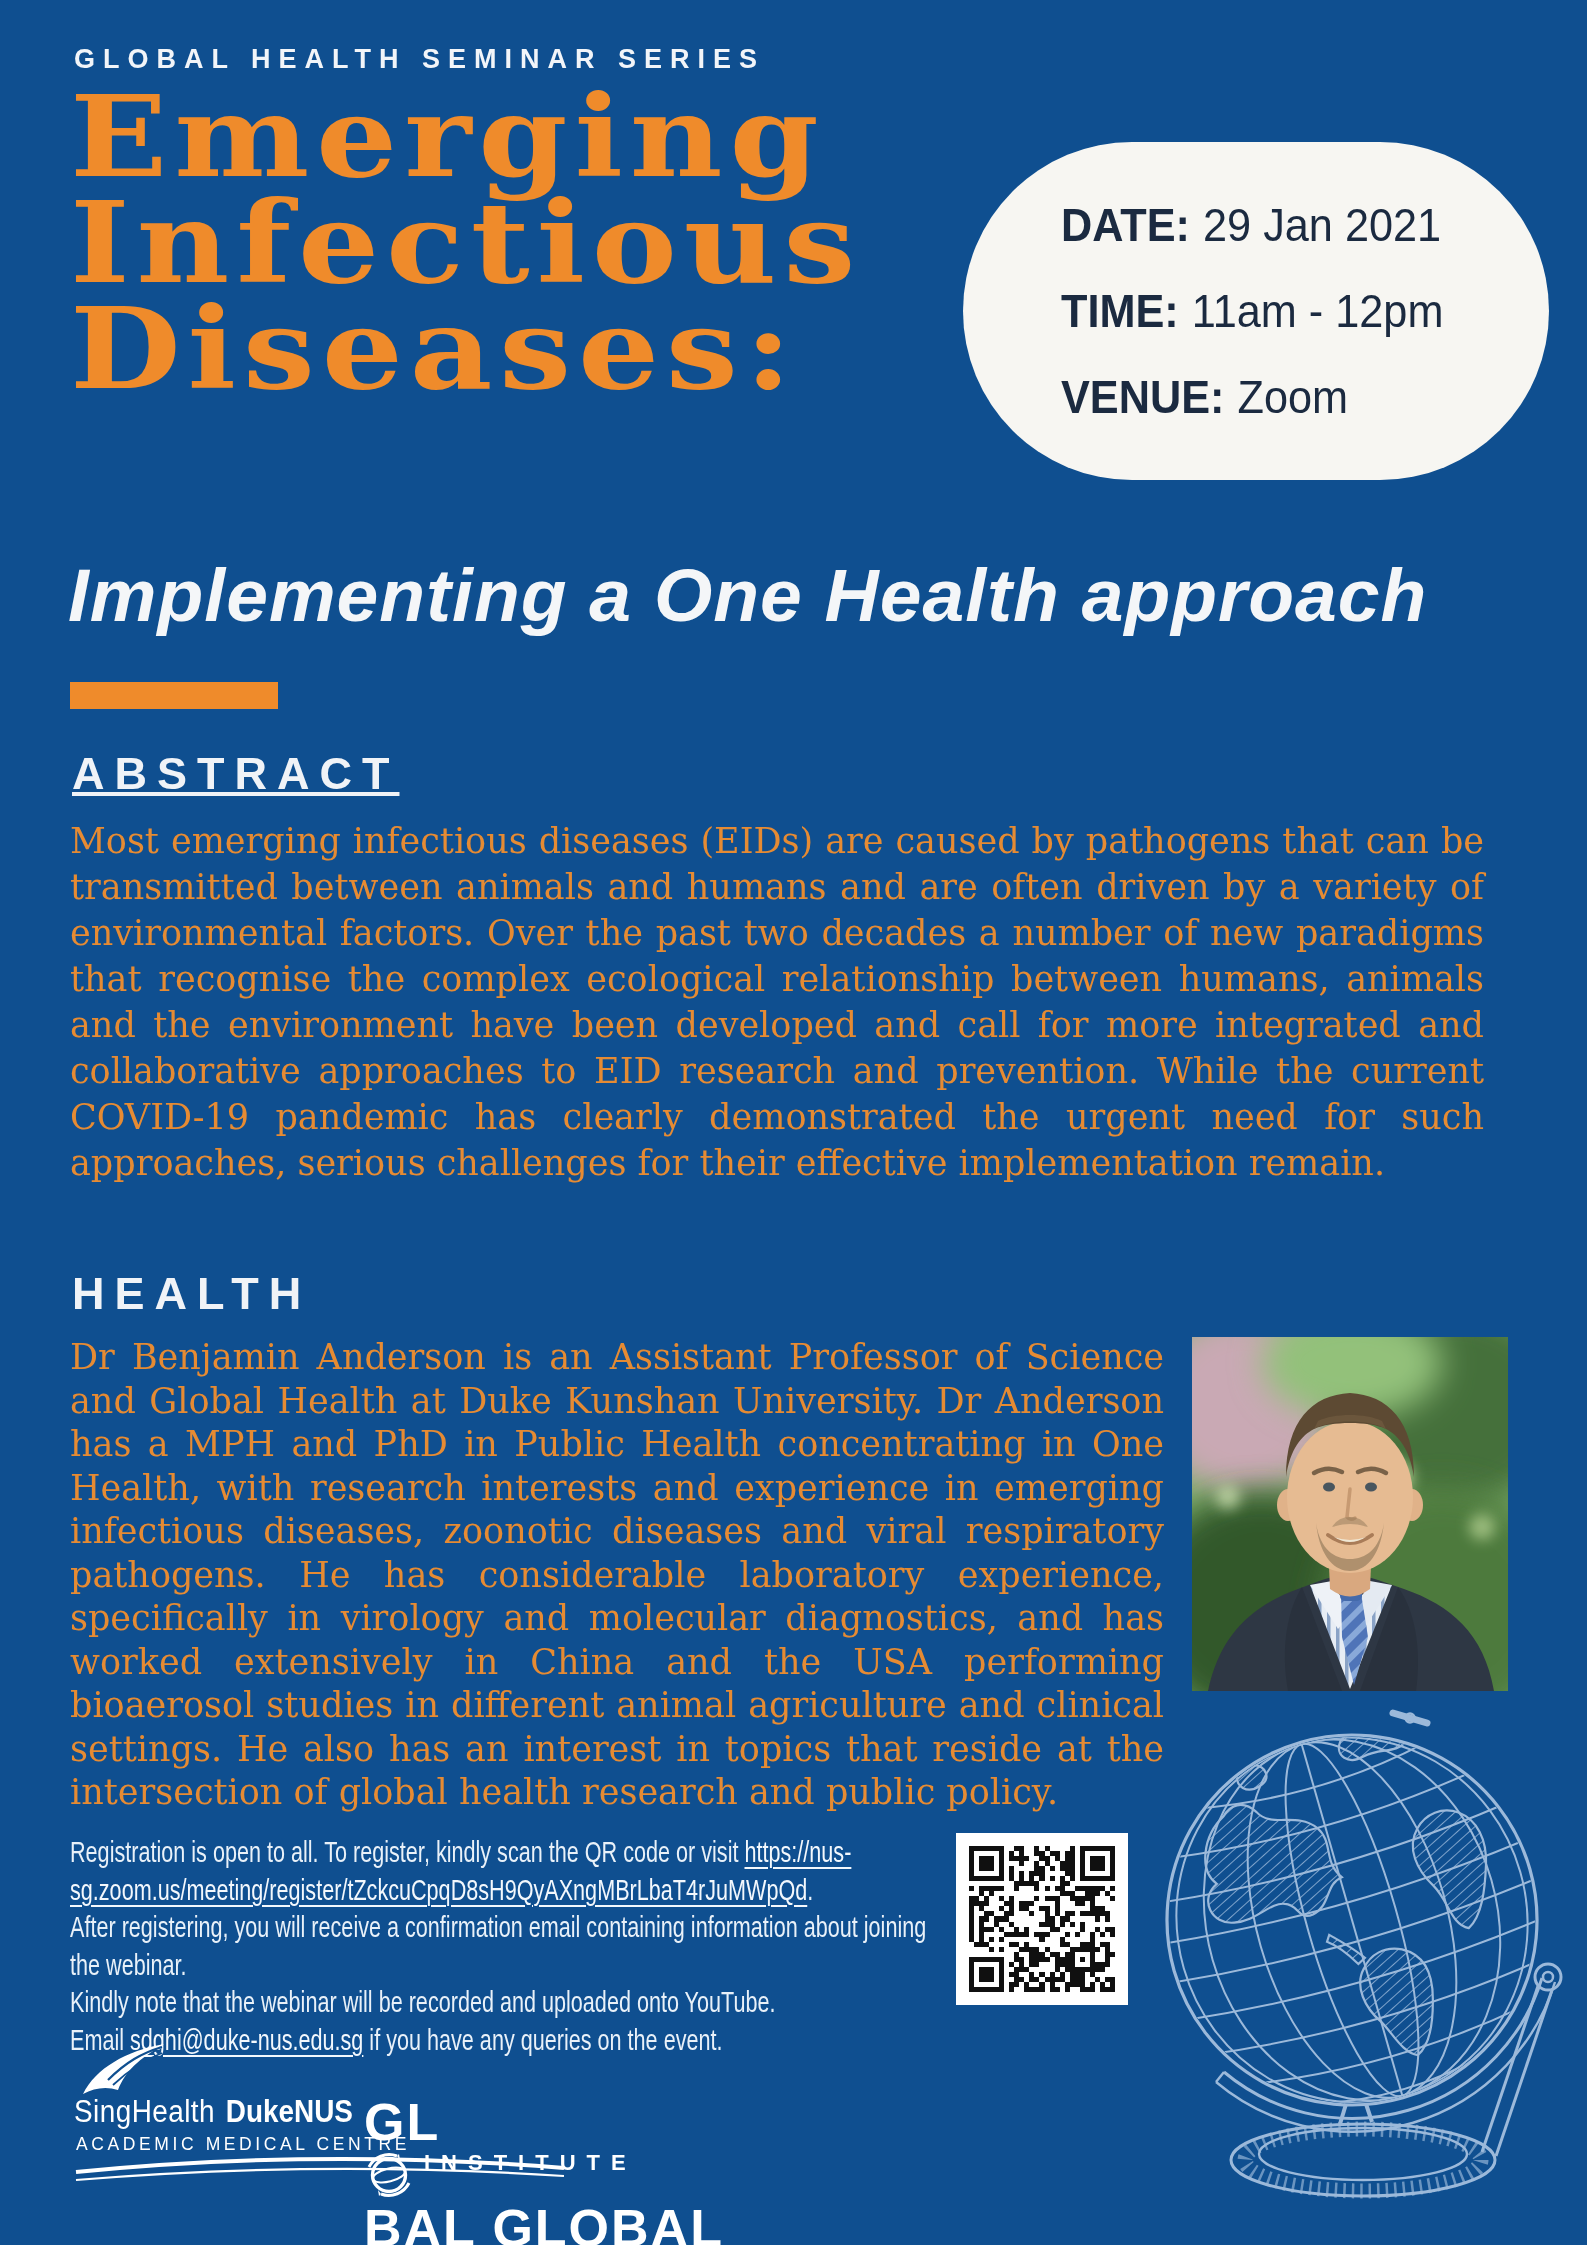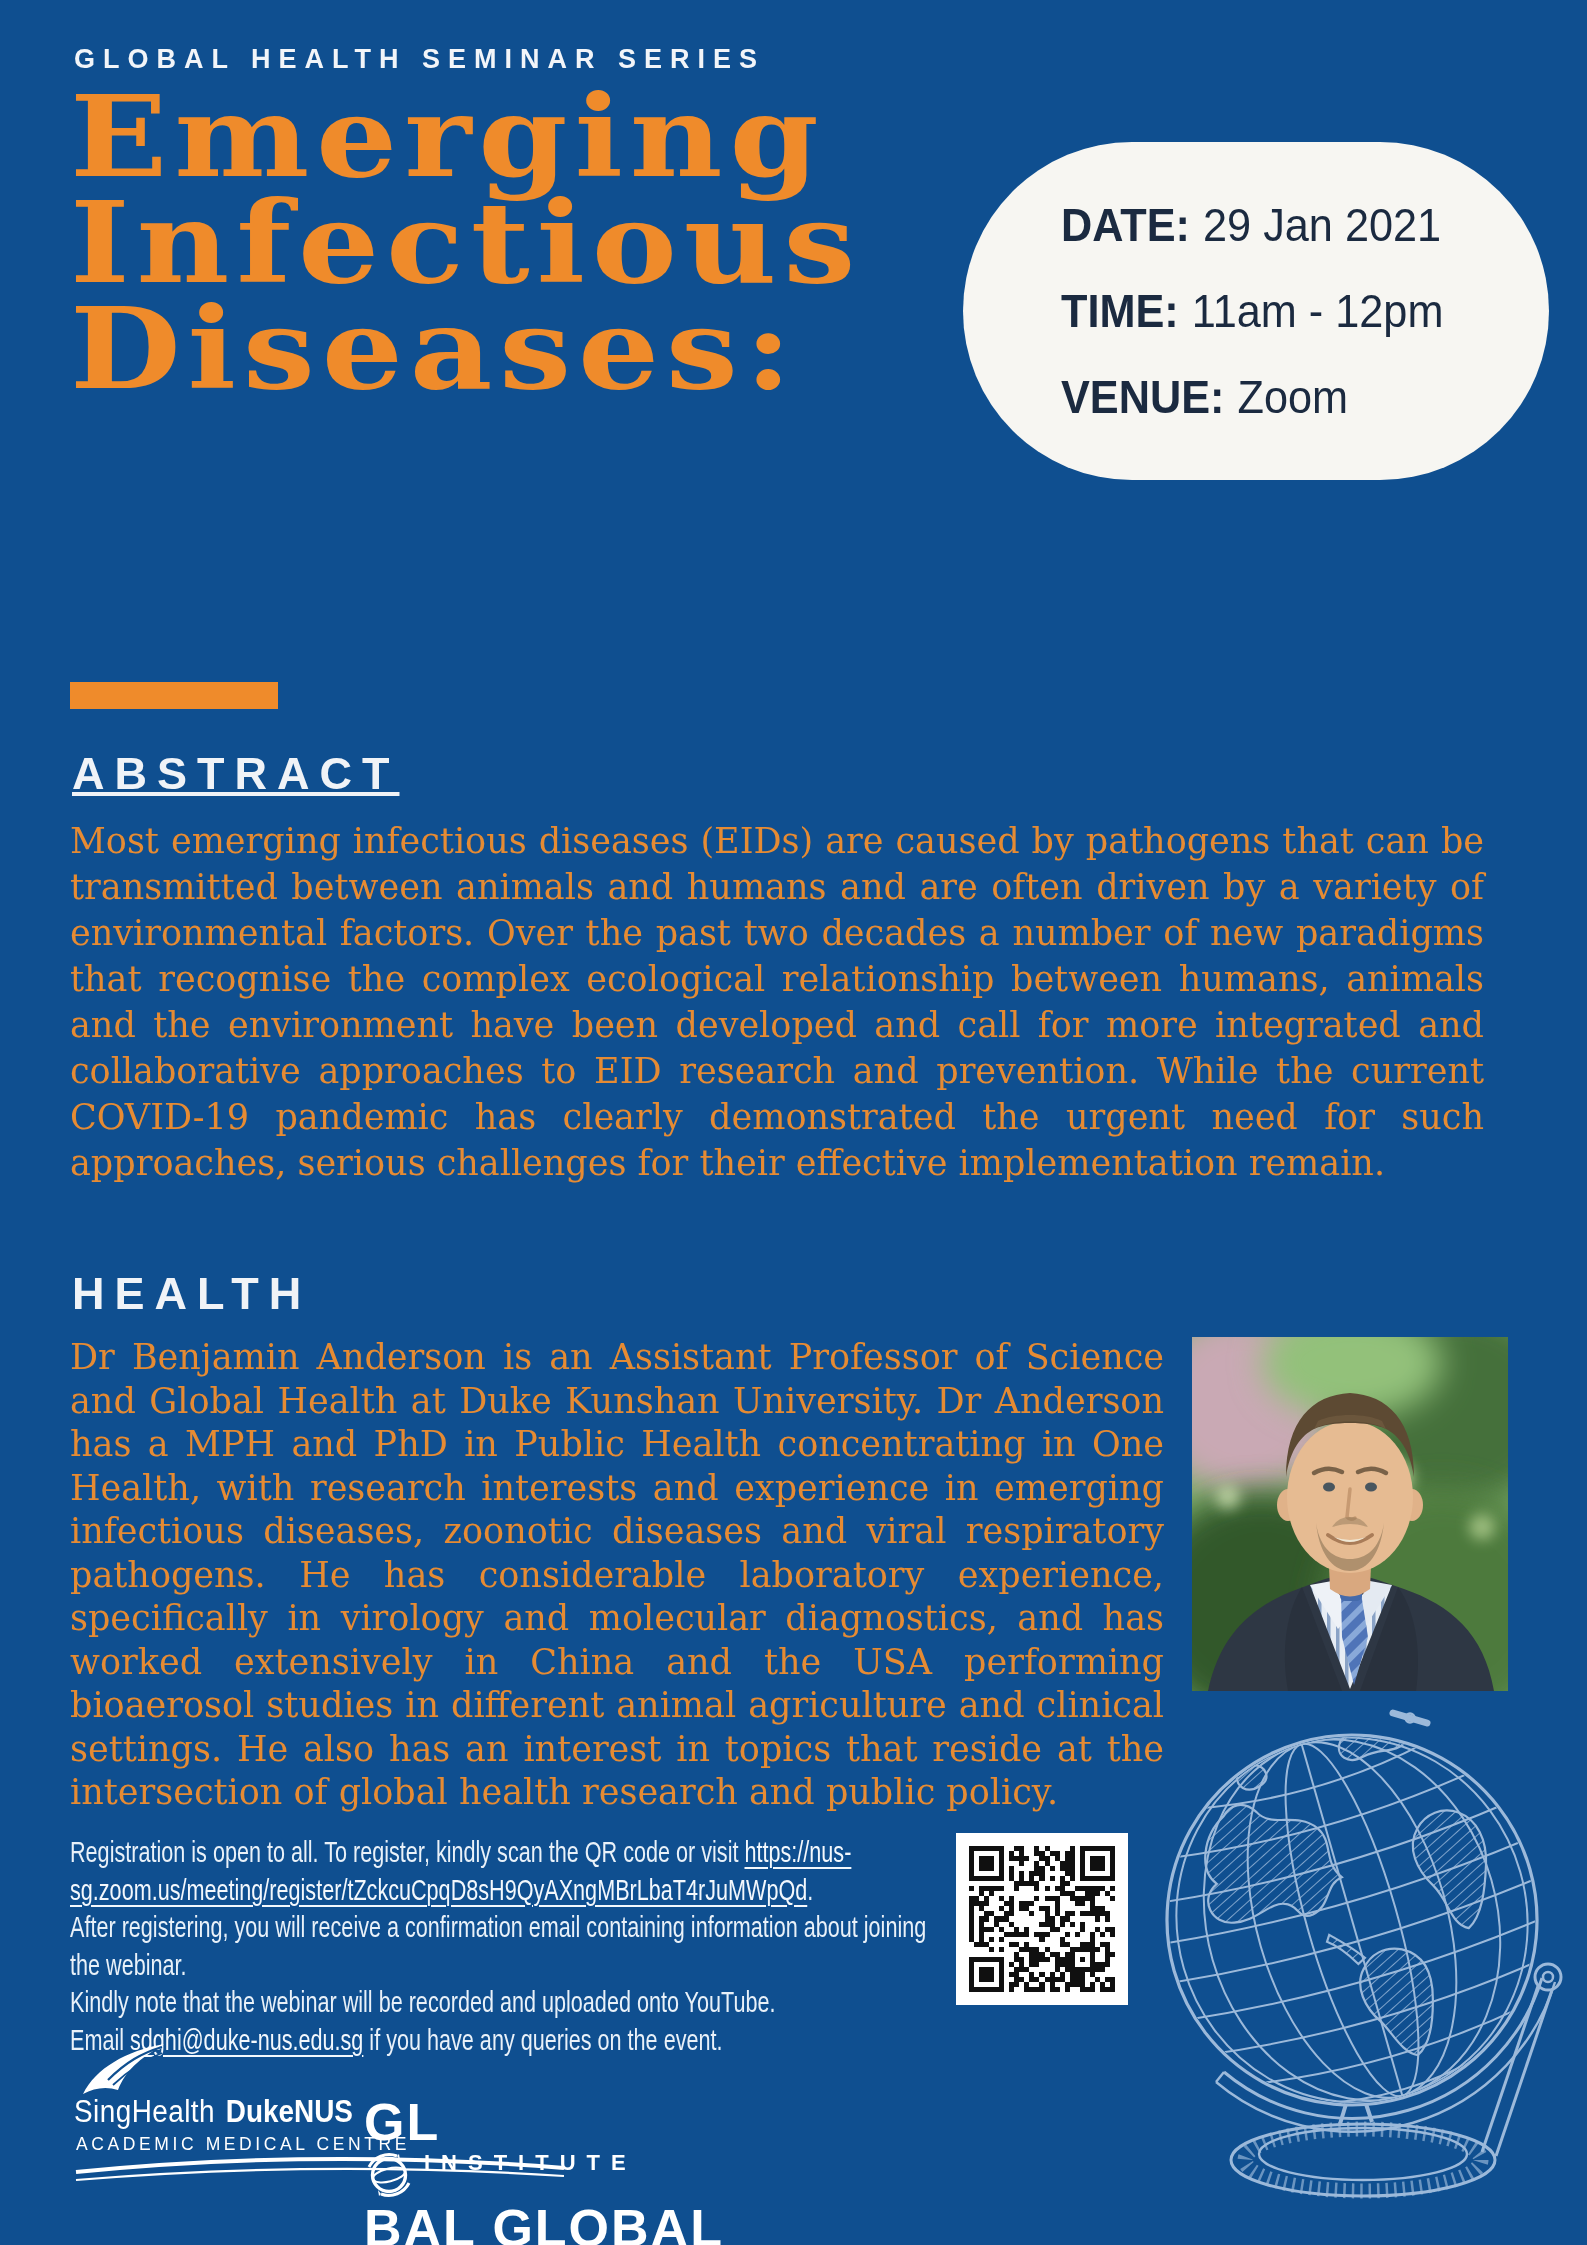--- a/index.html
+++ b/index.html
@@ -76,20 +76,21 @@
       </div>
       <div class="pill-row">
         <b>TIME:</b><span>11am - 12pm</span>
       </div>
       <div class="pill-row">
         <b>VENUE:</b><span>Zoom</span>
       </div>
     </div>
   </div>
 
+  <div class="abs subtitle">Implementing a One Health approach</div>
 
   <div class="abs bar"></div>
 
   <div class="abs sec-head h-abstract">ABSTRACT</div>
   <div class="abs serif-body abstract-body">Most emerging infectious diseases (EIDs) are caused by pathogens that can be transmitted between animals and humans and are often driven by a variety of environmental factors. Over the past two decades a number of new paradigms that recognise the complex ecological relationship between humans, animals and the environment have been developed and call for more integrated and collaborative approaches to EID research and prevention. While the current COVID-19 pandemic has clearly demonstrated the urgent need for such approaches, serious challenges for their effective implementation remain.</div>
 
   <div class="abs sec-head h-speaker">HEALTH</div>
   <div class="abs serif-body speaker-bio">Dr Benjamin Anderson is an Assistant Professor of Science and Global Health at Duke Kunshan University. Dr Anderson has a MPH and PhD in Public Health concentrating in One Health, with research interests and experience in emerging infectious diseases, zoonotic diseases and viral respiratory pathogens. He has considerable laboratory experience, specifically in virology and molecular diagnostics, and has worked extensively in China and the USA performing bioaerosol studies in different animal agriculture and clinical settings. He also has an interest in topics that reside at the intersection of global health research and public policy.</div>
 
   <div class="abs photo">

